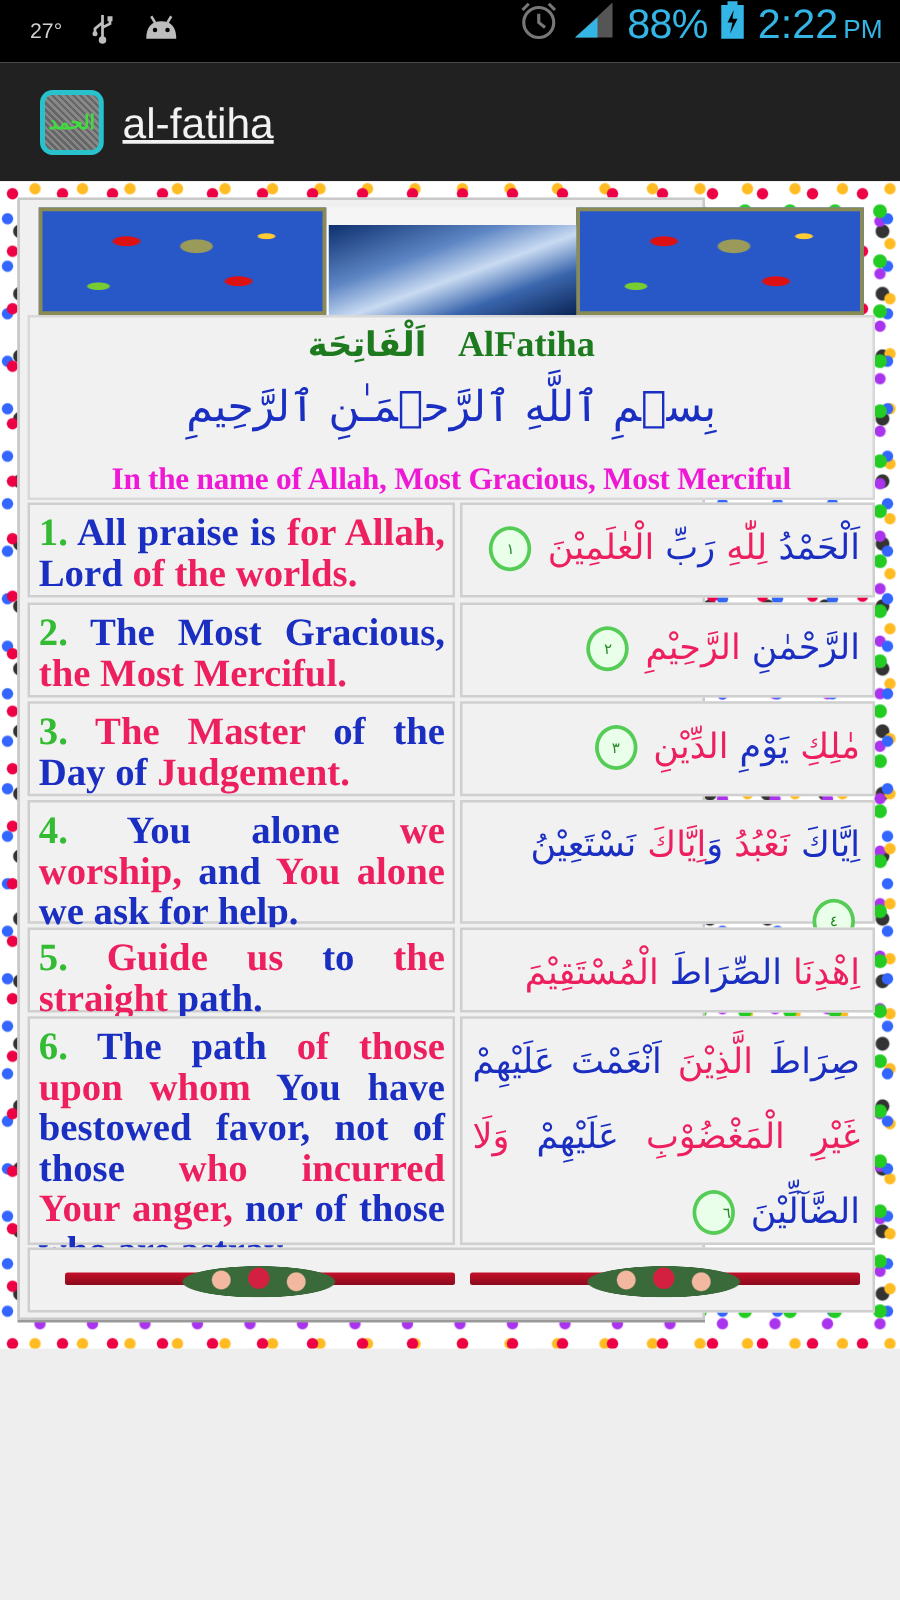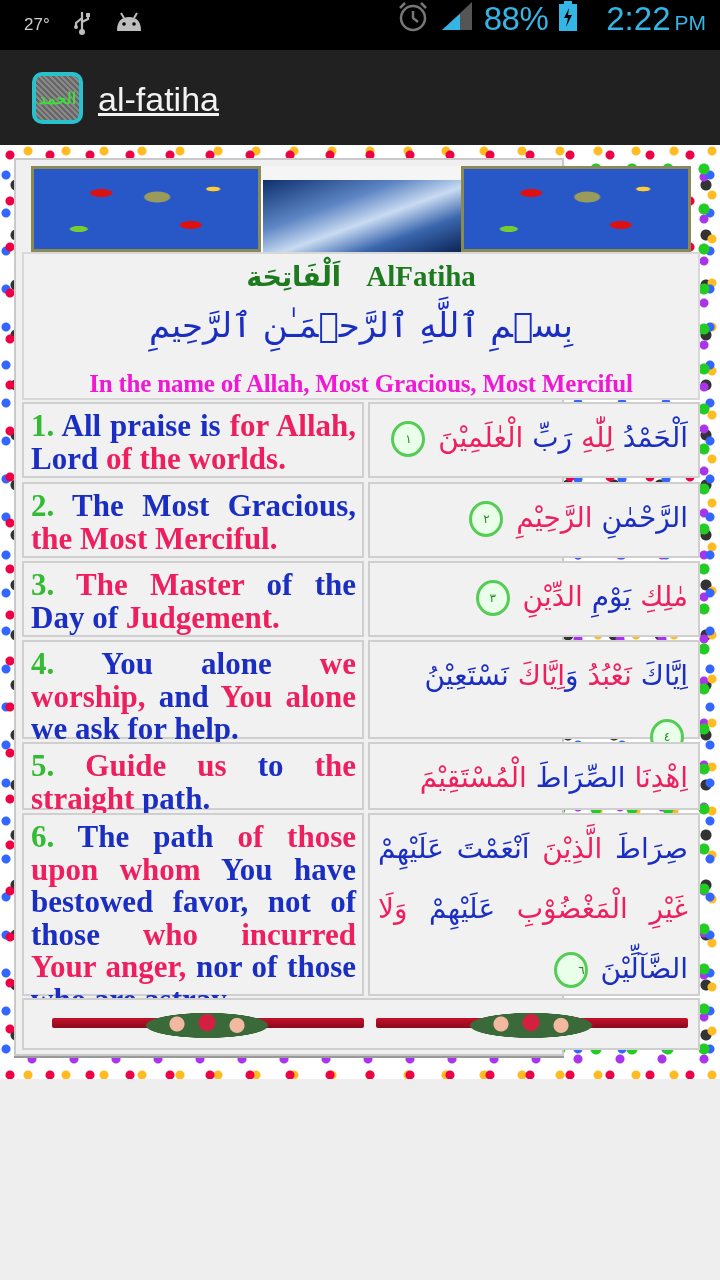--- a/index.html
+++ b/index.html
@@ -5,21 +5,21 @@
   * { box-sizing: border-box; margin: 0; padding: 0; }
   html, body { width: 720px; height: 1280px; overflow: hidden; }
   body { background: #efeeef; font-family: "Liberation Serif", serif; position: relative; }
 
   
   .statusbar { position: absolute; left: 0; top: 0; width: 720px; height: 50px; background: #000; color: #33b5e5; font-family: "Liberation Sans", sans-serif; }
   .sb-left { position: absolute; left: 24px; top: 0; height: 50px; display: flex; align-items: center; gap: 22px; color: #bdbdbd; }
   .sb-temp { font-size: 17px; color: #cfcfcf; }
   .sb-right { position: absolute; right: 14px; top: 0; height: 50px; display: flex; align-items: flex-start; gap: 10px; }
   .sb-pct { font-size: 33px; color: #33b5e5; letter-spacing: -0.5px; }
-  .sb-time { font-size: 33px; color: #33b5e5; margin-left: 18px; }
+  .sb-time { font-size: 33px; color: #33b5e5; margin-left: 0; }
   .sb-ampm { font-size: 21px; color: #33b5e5; margin-left: 4px; }
 
   
   .actionbar { position: absolute; left: 0; top: 50px; width: 720px; height: 95px; background: #212121; }
   .app-icon { position: absolute; left: 32px; top: 22px; width: 51px; height: 52px; border-radius: 10px; background: #27c2cc; padding: 4px; }
   .app-icon-inner { width: 100%; height: 100%; border-radius: 6px; background: repeating-linear-gradient(45deg,#888 0 2px,#666 2px 4px); display: flex; align-items: center; justify-content: center; color: #3fdc3f; font-size: 16px; font-weight: bold; }
   .app-title { position: absolute; left: 98px; top: 0; height: 95px; line-height: 98px; font-family: "Liberation Sans", sans-serif; font-size: 34px; color: #f2f2f2; text-decoration: underline; }
 
   
   .confetti { position: absolute; left: 0; top: 145px; width: 720px; height: 934px;

